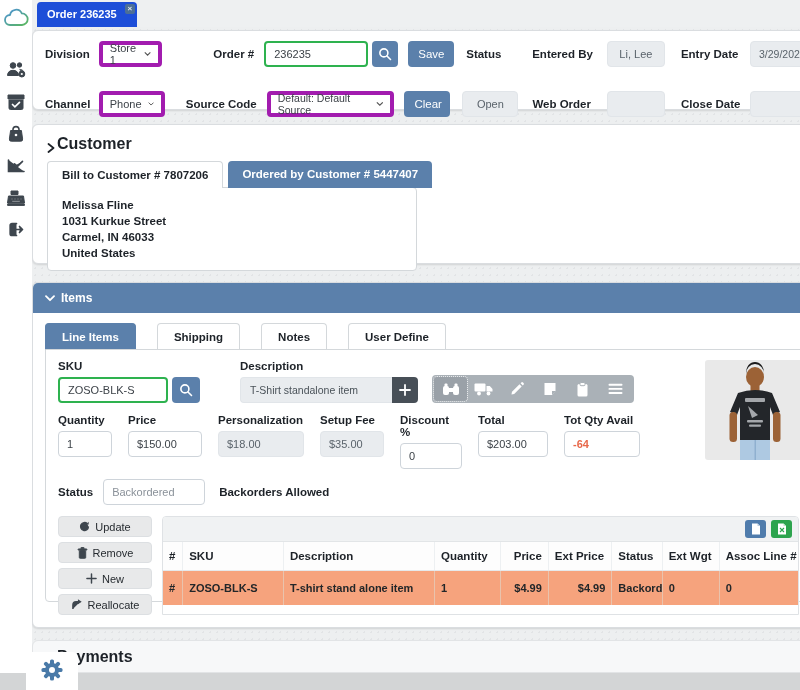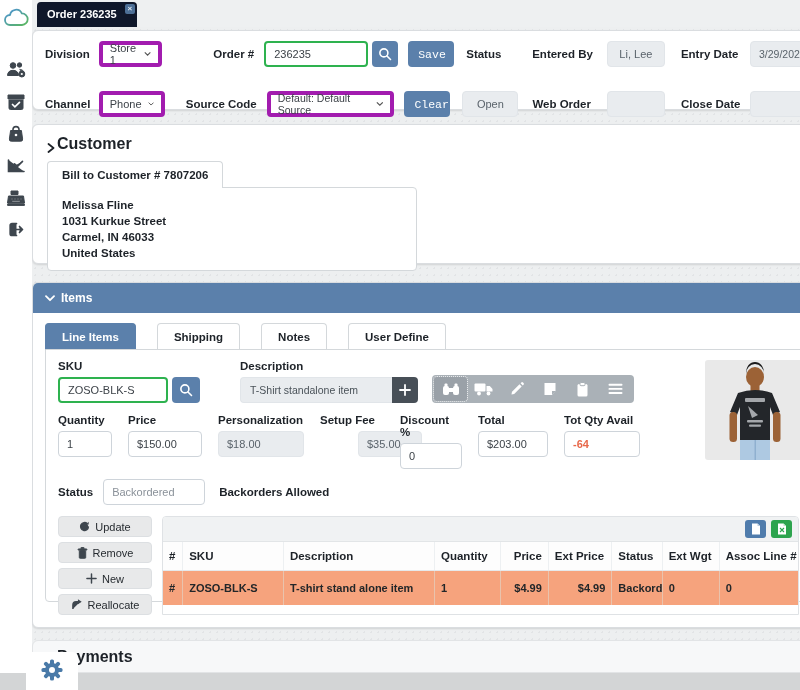--- a/index.html
+++ b/index.html
@@ -10,39 +10,39 @@
     color:#1d2228; font-size:11px;
   }
   
   .sidebar { position:absolute; left:0; top:0; width:32px; height:690px; background:#fff; z-index:2; }
   .sidebar .logo { margin:8px auto 0; width:26px; height:22px; display:block; }
   .side-icons { margin-top:30px; display:flex; flex-direction:column; align-items:center; gap:13px; }
   .side-icons .sicon { width:20px; height:19px; display:flex; align-items:center; justify-content:center; cursor:pointer; }
   .sicon svg { fill:#3e464e; stroke:#3e464e; }
   
   .tabbar { position:absolute; left:32px; top:0; right:0; height:27px; background:#eef0f1; z-index:1; }
-  .order-tab { position:absolute; left:5px; top:2px; height:25px; background:#0f172a; color:#fff;
+  .order-tab { position:absolute; left:5px; top:2px; height:25px; background:#1d4ed8; color:#fff;
     font-weight:bold; font-size:11px; padding:6px 20px 0 10px; border-radius:4px 4px 0 0; }
   .order-tab .tab-close { position:absolute; right:2px; top:2px; width:10px; height:10px; background:#4d6f96;
     border-radius:2px; font-size:8px; line-height:9px; text-align:center; color:#dfe7ef; cursor:pointer; }
   
   .content { position:absolute; left:32px; top:27px; right:0; bottom:0;
     background:#edeff0;
     background-image:radial-gradient(#e2e4e6 1px, transparent 1px); background-size:7px 7px; }
   .card { position:absolute; left:0; width:793px; background:#fff; border:1px solid #dadde0;
     border-radius:6px; box-shadow:0 1px 2px rgba(0,0,0,.12); }
   .lbl { font-weight:bold; font-size:11.5px; color:#1d2228; white-space:nowrap; }
   .inp { height:26px; border:1px solid #ced4da; border-radius:4px; background:#fff; padding:0 8px;
     font-family:"Liberation Sans",sans-serif; font-size:11px; color:#3c4248; }
   .inp.green { border:2px solid #2eb24f; }
   .inp.disabled { background:#e9ecef; border-color:#e1e5e9; color:#5a636b; text-align:center; }
   .sel { height:26px; border:4px solid #a21caf; border-radius:4px; background:#fff; display:flex;
     align-items:center; justify-content:space-between; padding:0 7px; cursor:pointer; color:#3c4248; }
   .btn-blue { height:26px; background:#5b80ab; color:#fff; border:none; border-radius:4px;
-    font-family:Liberation Mono, monospace; font-size:11.5px; padding:0 10px; cursor:pointer; }
+    font-family:Liberation Sans, sans-serif; font-size:11.5px; padding:0 10px; cursor:pointer; }
   .sq-btn { width:28px; height:26px; background:#5b80ab; border:none; border-radius:4px; margin-left:4px;
     display:flex; align-items:center; justify-content:center; cursor:pointer; }
   .chev { width:9px; height:6px; margin-left:6px; }
   
   #header-card { top:3px; height:80px; padding:10px 12px; }
   .hrow { display:flex; align-items:center; height:26px; }
   .hrow + .hrow { margin-top:24px; }
   
   #customer-card { top:97px; height:140px; padding:10px 14px; }
   .section-head { display:flex; align-items:flex-end; gap:2px; font-weight:bold; font-size:16px; cursor:pointer; }
@@ -239,20 +239,21 @@
 
   <div class="card" id="customer-card">
     <div class="section-head">
       <svg width="8" height="10" viewBox="0 0 8 10">
           <path d="M1.5 1l5 4-5 4" fill="none" stroke="#1d2228" stroke-width="1.8" stroke-linecap="round" stroke-linejoin="round"></path>
         </svg>
       <span>Customer</span>
     </div>
     <div class="cust-tabs">
       <div class="cust-tab plain">Bill to Customer # 7807206</div>
+      <div class="cust-tab active-blue">Ordered by Customer # 5447407</div>
     </div>
     <div class="addr-panel">
       <div>Melissa Fline</div>
       <div>1031 Kurkue Street</div>
       <div>Carmel, IN 46033</div>
       <div>United States</div>
     </div>
   </div>
 
   <div class="card" id="items-card">
@@ -368,21 +369,21 @@
           <div style="width:74px">
             <div class="fld-label">Price</div>
             <input class="inp" value="$150.00" style="">
           </div>
           <div style="width:86px">
             <div class="fld-label">Personalization</div>
             <input class="inp disabled" style="text-align: left;" disabled="" value="$18.00">
           </div>
           <div style="width:64px">
             <div class="fld-label">Setup Fee</div>
-            <input class="inp disabled" style="text-align: left; margin-left: 38px;" disabled="" value="$35.00">
+            <input class="inp disabled" style="text-align: left;" disabled="" value="$35.00">
           </div>
           <div style="width:62px">
             <div class="fld-label">Discount %</div>
             <input class="inp" value="0" style="">
           </div>
           <div style="width:70px">
             <div class="fld-label">Total</div>
             <input class="inp" value="$203.00" style="">
           </div>
           <div style="width:76px">

